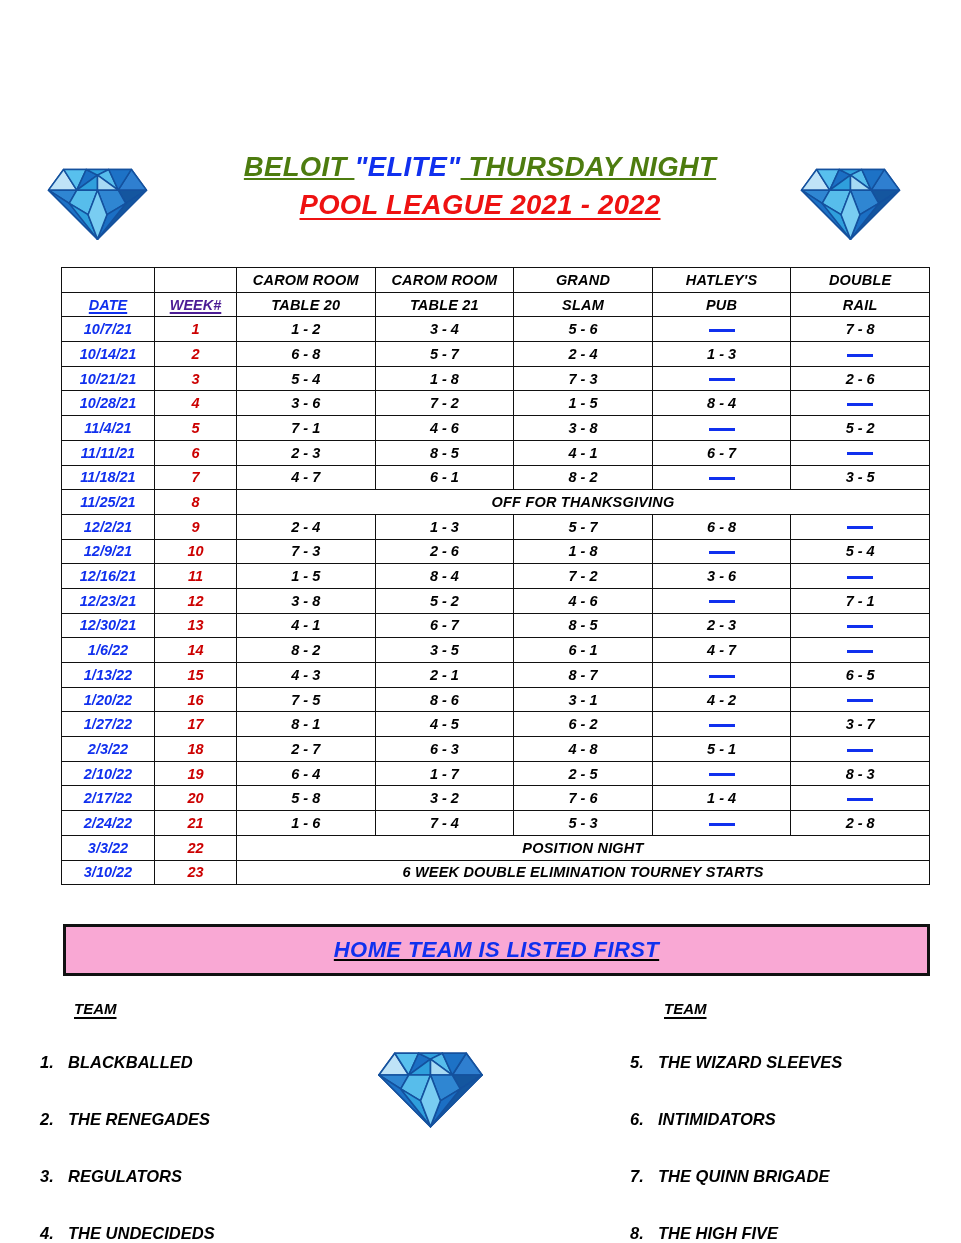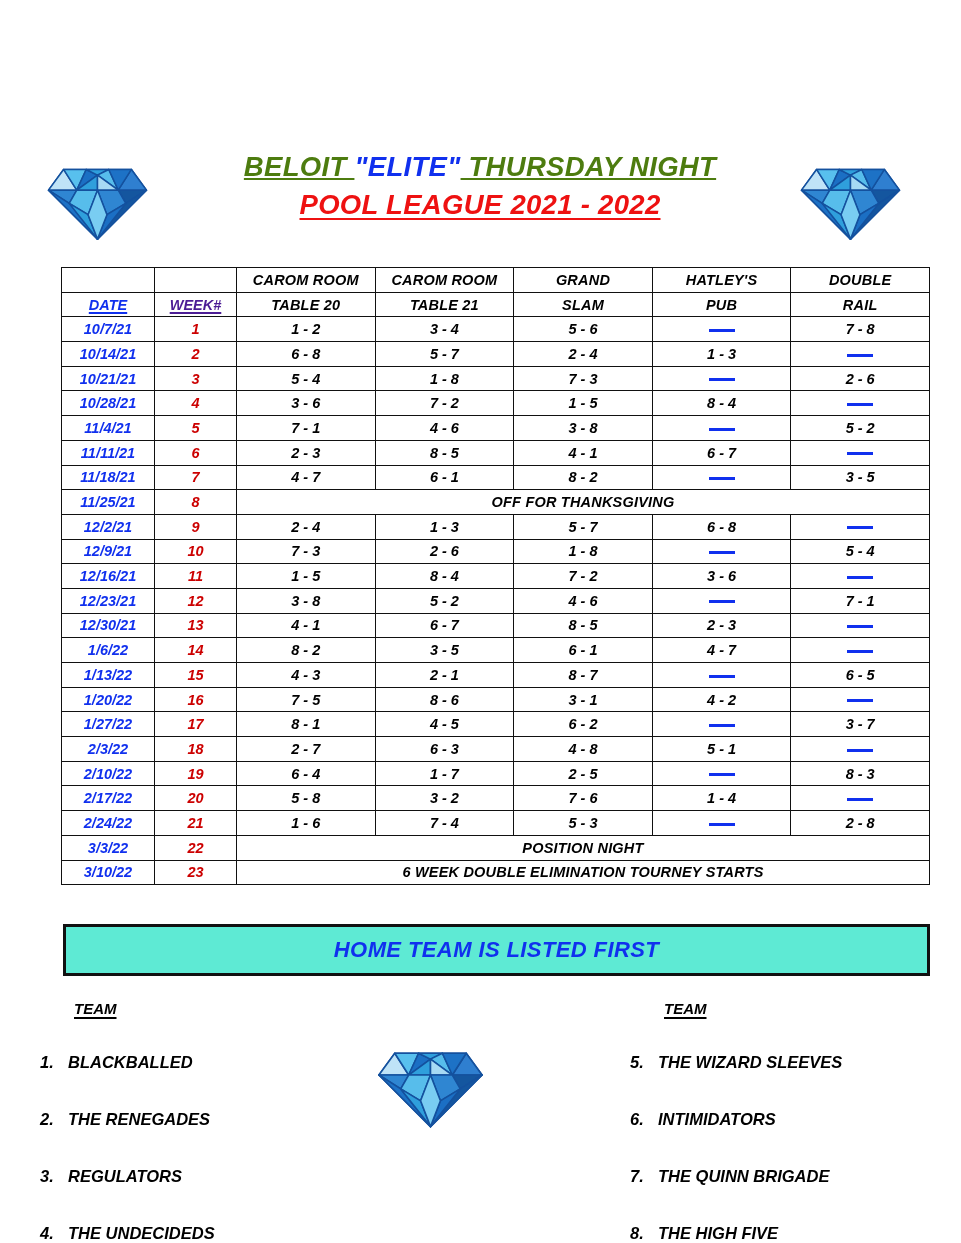--- a/index.html
+++ b/index.html
@@ -110,25 +110,26 @@
     letter-spacing: 0.2px;
   }
 
   
   #home-banner {
     position: absolute;
     left: 63px;
     top: 924px;
     width: 861px;
     height: 46px;
-    background: #5eead4;
+    background: #f9a8d4;
     border: 3px solid #111111;
     display: flex;
     align-items: center;
     justify-content: center;
+    text-decoration: underline;
   }
   #home-banner .banner-text {
     color: #1030ee;
     font-style: italic;
     font-weight: bold;
     font-size: 22px;
     letter-spacing: 0.4px;
   }
 
   

